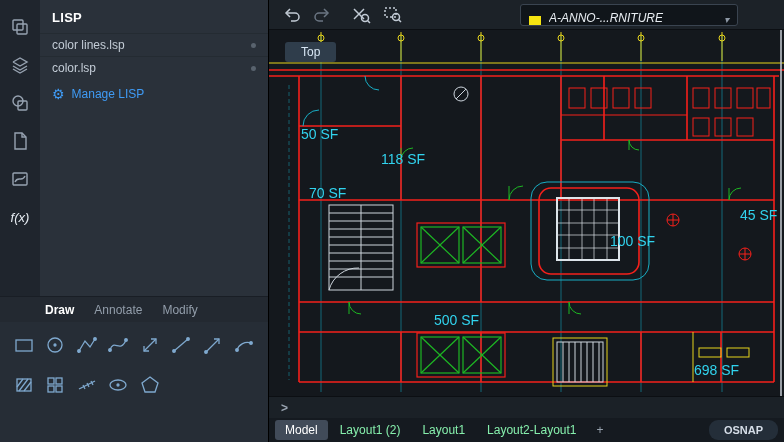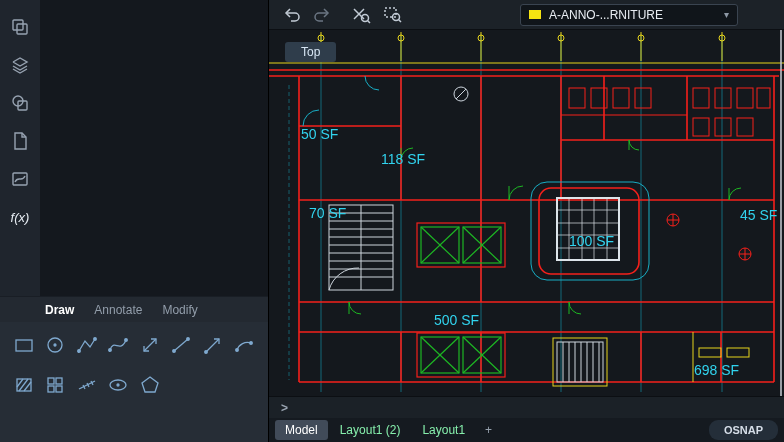--- a/index.html
+++ b/index.html
@@ -28,21 +28,21 @@
   .tools { flex:1; background:#262d36; padding:10px 8px; }
   .tool-grid { display:grid; grid-template-columns:repeat(8,1fr); row-gap:14px; }
   .tool { display:flex; align-items:center; justify-content:center; height:26px; cursor:pointer; }
   .tool svg { stroke:#7fa9cf; fill:none; stroke-width:1.3; }
   
   .main { position:absolute; left:268px; top:0; width:516px; height:442px; display:flex; flex-direction:column; border-left:1px solid #000; }
   .canvas-toolbar { height:30px; background:#1c2228; display:flex; align-items:center; gap:12px; padding:0 12px; border-bottom:1px solid #0c0f13; }
   .tb-icon { display:flex; align-items:center; justify-content:center; cursor:pointer; }
   .tb-icon svg { stroke:#c2cbd5; fill:none; stroke-width:1.5; }
   .tb-icon.dim svg { stroke:#6b7683; }
-  .layer-dropdown { margin-left:auto; margin-right:34px; width:218px; height:22px; background:#10151a; border:1px solid #3a4450; border-radius:3px; display:flex; align-items:center; gap:8px; padding:0 8px; cursor:pointer; }
+  .layer-dropdown { margin-left:auto; margin-right:34px; width:218px; height:22px; background:#10151a; border:1px solid #3a4450; border-radius:3px; display:flex; align-items:flex-end; gap:8px; padding:0 8px; cursor:pointer;font-style:italic; }
   .layer-swatch { width:12px; height:9px; background:#f5e411; flex:0 0 auto; }
   .layer-label { flex:1; color:#e8edf2; white-space:nowrap; overflow:hidden; }
   .layer-caret { color:#8d98a5; font-size:10px; }
   .canvas { flex:1; position:relative; background:#14181d; overflow:hidden; }
   .top-btn { position:absolute; left:16px; top:12px; background:#2f3d4b; color:#d7e6f4; padding:3px 16px; border-radius:3px; cursor:pointer; z-index:3; }
   .plan { position:absolute; left:0; top:0; width:516px; height:366px; }
   .sf-label { position:absolute; color:#31d3ee; font-size:14px; white-space:nowrap; z-index:2; }
   .command-bar { height:22px; background:#1b2127; display:flex; align-items:center; gap:8px; padding:0 12px; border-top:1px solid #0c0f13; }
   .cmd-prompt { color:#9aa5b2; font-weight:bold; }
   .cmd-input { flex:1; background:transparent; border:none; outline:none; color:#c6cfd9; font-family:"Liberation Sans",sans-serif; font-size:12px; }
@@ -86,20 +86,35 @@
               <path d="M12 2 v4 h4"></path>
             </svg>
         </div>
         <div class="rail-btn">
           <svg width="20" height="20" viewBox="0 0 20 20">
               <rect x="3" y="4" width="14" height="12" rx="1"></rect>
               <path d="M5 13 c3,-7 7,1 10,-6"></path>
             </svg>
         </div>
         <div class="rail-btn fx">f(x)</div>
+      </div>
+      <div class="lisp">
+        <div class="lisp-header">LISP</div>
+        <div class="lisp-item">
+          <span>color lines.lsp</span>
+          <span class="dot"></span>
+        </div>
+        <div class="lisp-item">
+          <span>color.lsp</span>
+          <span class="dot"></span>
+        </div>
+        <div class="manage">
+          <span class="gear">⚙</span>
+          <span>Manage LISP</span>
+        </div>
       </div>
     </div>
     <div class="ribbon-tabs">
       <span class="ribbon-tab active">Draw</span>
       <span class="ribbon-tab">Annotate</span>
       <span class="ribbon-tab">Modify</span>
     </div>
     <div class="tools">
       <div class="tool-grid">
         <div class="tool">
@@ -397,33 +412,34 @@
         </g>
 
         <circle cx="192" cy="64" r="7" stroke="#cdd5dd" fill="none" stroke-width="1"></circle>
         <line x1="187" y1="69" x2="197" y2="59" stroke="#cdd5dd" stroke-width="1"></line>
 
         <line x1="512" y1="0" x2="512" y2="366" stroke="#c7cdd4" stroke-width="1.5"></line>
       </svg>
 
       <span class="sf-label" style="left:32px;  top:96px;">50 SF</span>
       <span class="sf-label" style="left:112px; top:121px;">118 SF</span>
-      <span class="sf-label" style="left:40px;  top:155px;margin-top:20px;">70 SF</span>
-      <span class="sf-label" style="left:300px; top:203px;">100 SF</span>
+      <span class="sf-label" style="left:40px;  top:155px;">70 SF</span>
+      <span class="sf-label" style="left:300px; top:203px;padding-left:41px;">100 SF</span>
       <span class="sf-label" style="left:165px; top:282px;">500 SF</span>
       <span class="sf-label" style="left:425px; top:332px;">698 SF</span>
       <span class="sf-label" style="left:471px; top:177px;">45 SF</span>
     </div>
 
     <div class="command-bar">
       <span class="cmd-prompt">&gt;</span>
     </div>
 
     <div class="layout-bar">
       <span class="layout-tab active">Model</span>
       <span class="layout-tab">Layout1 (2)</span>
       <span class="layout-tab">Layout1</span>
+      <span class="layout-tab">Layout2-Layout1</span>
       <span class="add-tab">+</span>
       <span class="osnap">OSNAP</span>
     </div>
 
   </div>
 </div>
 
 </body></html>

